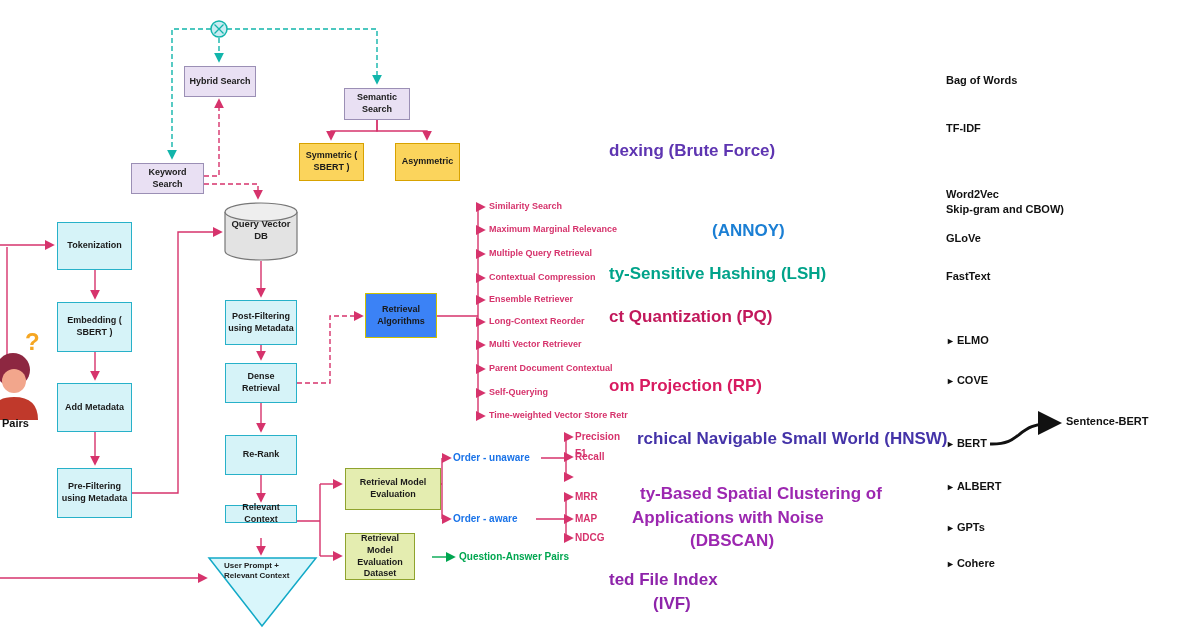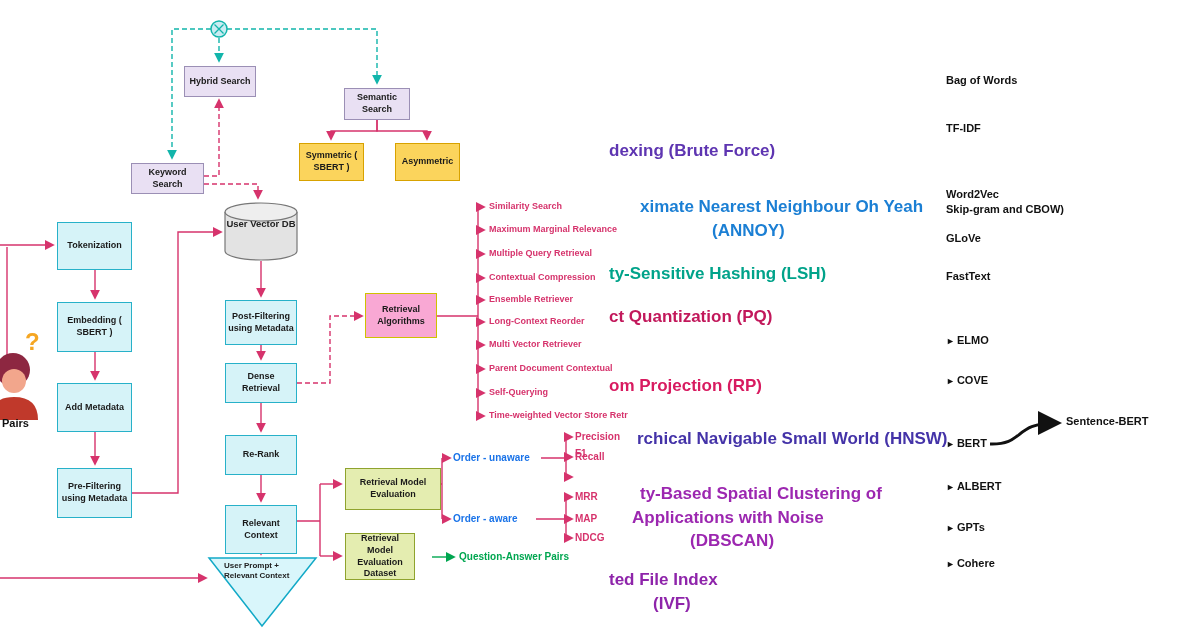--- a/index.html
+++ b/index.html
@@ -5,21 +5,21 @@
   html,body{margin:0;padding:0;background:#fff;}
   #canvas{position:relative;width:1200px;height:630px;background:#ffffff;overflow:hidden;
           font-family:"Liberation Sans",sans-serif;}
   svg.layer{position:absolute;left:0;top:0;}
   .box{position:absolute;display:flex;align-items:center;justify-content:center;text-align:center;
        font-weight:bold;font-size:9px;line-height:1.3;color:#1a1a1a;border:1px solid;
        padding:2px;box-sizing:border-box;}
   .cyan{background:#d6f3f8;border-color:#27b1c9;}
   .lav{background:#e9e0f3;border-color:#9b8fb5;}
   .org{background:#fbd45c;border-color:#d8a200;}
-  .yel{background:#f9a8d4;border-color:#cfc100;}
+  .yel{background:#3b82f6;border-color:#cfc100;}
   .grn{background:#e4edb0;border-color:#8fa32e;}
   .ritem{position:absolute;left:489px;font-size:9px;font-weight:bold;color:#d6336c;white-space:nowrap;text-align:right;}
   .metric{position:absolute;left:575px;font-size:10px;font-weight:bold;color:#d6336c;white-space:nowrap;}
   .order{position:absolute;left:453px;font-size:10px;font-weight:bold;color:#1a73e8;white-space:nowrap;}
   .qa{position:absolute;left:459px;top:551px;font-size:10px;font-weight:bold;color:#00a650;white-space:nowrap;}
   .h{position:absolute;font-size:17px;font-weight:bold;white-space:nowrap;}
   .rc{position:absolute;font-size:11px;font-weight:bold;color:#111;white-space:nowrap;}
   .tri{font-size:9px;margin-right:2px;}
   .dbl{position:absolute;left:225px;top:218px;width:72px;text-align:center;font-size:9.5px;
        font-weight:bold;color:#222;line-height:1.3;}
@@ -148,32 +148,32 @@
   <div class="box cyan" style="left:57px;top:302px;width:75px;height:50px">
       <span>Embedding ( SBERT )</span>
     </div>
   <div class="box cyan" style="left:57px;top:383px;width:75px;height:49px">
       <span>Add Metadata</span>
     </div>
   <div class="box cyan" style="left:57px;top:468px;width:75px;height:50px">
       <span>Pre-Filtering using Metadata</span>
     </div>
 
-  <div class="dbl"><span>User Vector DB</span></div>
+  <div class="dbl"><span>Query Vector DB</span></div>
 
   <div class="box cyan" style="left:225px;top:300px;width:72px;height:45px">
       <span>Post-Filtering using Metadata</span>
     </div>
   <div class="box cyan" style="left:225px;top:363px;width:72px;height:40px">
       <span>Dense Retrieval</span>
     </div>
   <div class="box cyan" style="left:225px;top:435px;width:72px;height:40px">
       <span>Re-Rank</span>
     </div>
-  <div class="box cyan" style="left:225px;top:505px;width:72px;height:49px">
+  <div class="box cyan" style="left:225px;top:505px;width:72px;height:18px">
       <span>Relevant Context</span>
     </div>
 
   <div class="tritext"><span>User Prompt + Relevant Context</span></div>
 
   <div class="box yel" style="left:365px;top:293px;width:72px;height:45px">
       <span>Retrieval Algorithms</span>
     </div>
 
   <div class="box grn" style="left:345px;top:468px;width:96px;height:42px">
@@ -201,21 +201,20 @@
   <div class="order" style="top:513px">Order - aware</div>
   <div class="metric" style="top:431px">Precision</div>
   <div class="metric" style="top:451px">Recall</div>
   <div class="metric" style="top:448px">F1</div>
   <div class="metric" style="top:491px">MRR</div>
   <div class="metric" style="top:513px">MAP</div>
   <div class="metric" style="top:532px">NDCG</div>
   <div class="qa">Question-Answer Pairs</div>
 
   <div class="h" style="left:609px;top:141px;color:#5e35b1">dexing (Brute Force)</div>
-  <div class="h" style="left:640px;top:197px;color:#1b7fd4">ximate Nearest Neighbour Oh Yeah</div>
   <div class="h" style="left:712px;top:221px;color:#1b7fd4">(ANNOY)</div>
   <div class="h" style="left:609px;top:264px;color:#00a38a">ty-Sensitive Hashing (LSH)</div>
   <div class="h" style="left:609px;top:376px;color:#d81b60">om Projection (RP)</div>
   <div class="h" style="left:609px;top:307px;color:#c2185b">ct Quantization (PQ)</div>
   <div class="h" style="left:637px;top:429px;color:#4433a8">rchical Navigable Small World (HNSW)</div>
   <div class="h" style="left:640px;top:484px;color:#9c27b0">ty-Based Spatial Clustering of</div>
   <div class="h" style="left:632px;top:508px;color:#9c27b0">Applications with Noise</div>
   <div class="h" style="left:690px;top:531px;color:#9c27b0">(DBSCAN)</div>
   <div class="h" style="left:609px;top:570px;color:#8e24aa">ted File Index</div>
   <div class="h" style="left:653px;top:594px;color:#8e24aa">(IVF)</div>

